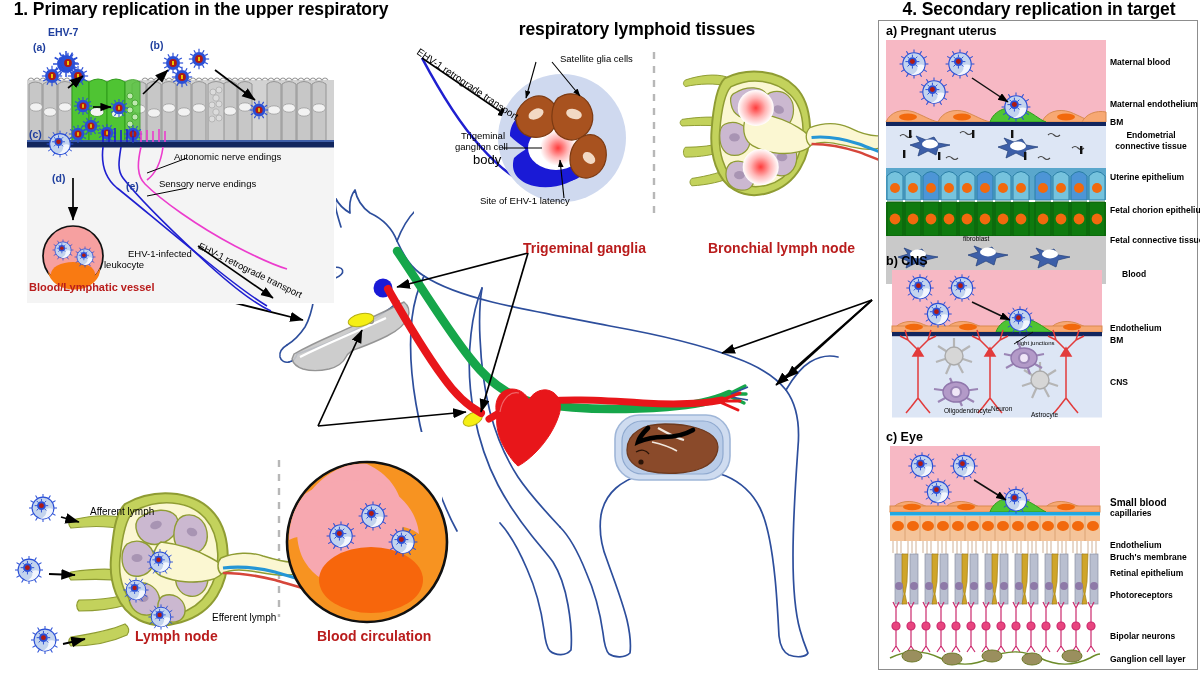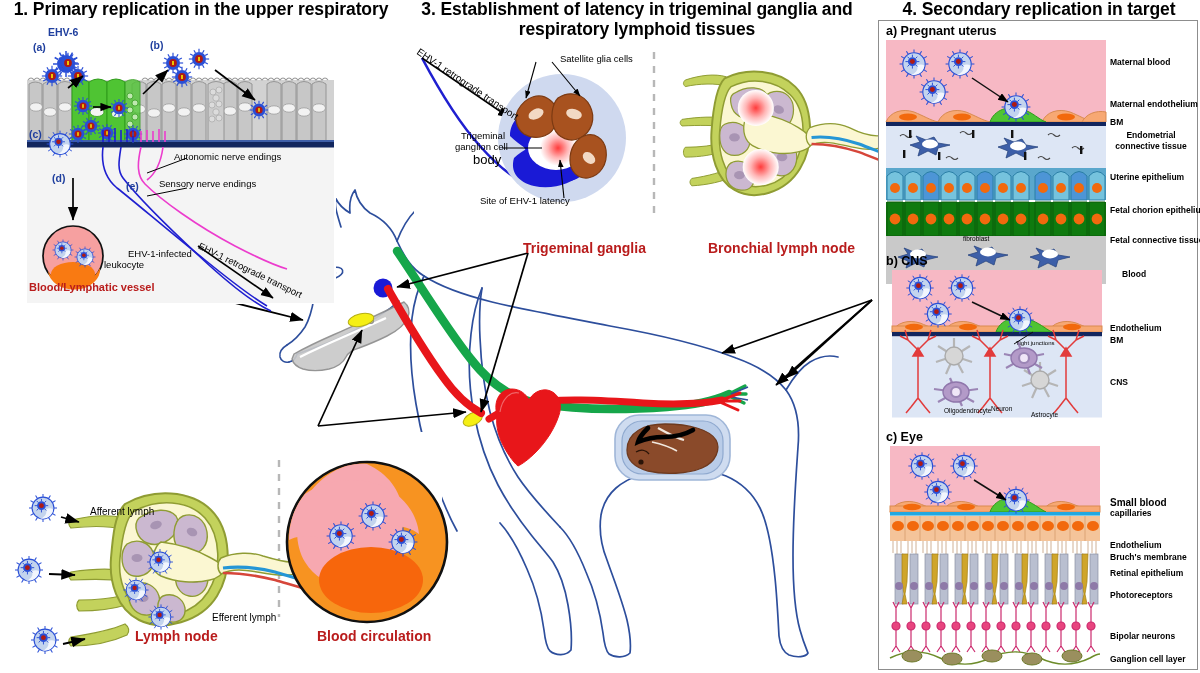--- a/index.html
+++ b/index.html
@@ -396,21 +396,21 @@
       <ellipse cx="68" cy="256" rx="22" ry="12" fill="#f97a12"></ellipse>
       <g transform="translate(58,232)">
           <use href="#leuko" transform="scale(0.58)"></use>
         </g>
       <g transform="translate(80,239)">
           <use href="#leuko" transform="scale(0.58)"></use>
         </g>
     </g>
   </svg>
 
-  <span class="lbl-b lbl-blue" style="left:48px;top:26px;">EHV-6</span>
+  <span class="lbl-b lbl-blue" style="left:48px;top:26px;">EHV-7</span>
   <span class="lbl-b lbl-blue" style="left:33px;top:41px;">(a)</span>
   <span class="lbl-b lbl-blue" style="left:150px;top:39px;">(b)</span>
   <span class="lbl-b lbl-blue" style="left:29px;top:128px;">(c)</span>
   <span class="lbl-b lbl-blue" style="left:52px;top:172px;">(d)</span>
   <span class="lbl-b lbl-blue" style="left:126px;top:180px;">(e)</span>
 
   <svg class="abs" style="left:145px;top:148px;" width="70" height="60">
     <line x1="2" y1="25" x2="42" y2="10" stroke="#000" stroke-width="1"></line>
     <line x1="2" y1="48" x2="42" y2="40" stroke="#000" stroke-width="1"></line>
   </svg>
@@ -515,21 +515,20 @@
           <use href="#leuko" transform="scale(0.80)"></use>
         </g>
     </g>
   </svg>
 
   <span class="lbl" style="left:90px;top:506px;font-size:10px;">Afferent lymph</span>
   <span class="lbl" style="left:212px;top:612px;font-size:10px;">Efferent lymph</span>
   <span class="lbl-b" style="left:135px;top:628px;font-size:14px;">Lymph node</span>
   <span class="lbl-b" style="left:317px;top:628px;font-size:14px;">Blood circulation</span>
 
-  <div class="panel-title" style="left:414px;top:0px;width:446px;">3. Establishment of latency in trigeminal ganglia and</div>
   <div class="panel-title" style="left:414px;top:20px;width:446px;">respiratory lymphoid tissues</div>
 
   <div class="box" style="left:414px;top:40px;width:446px;height:202px;"></div>
 
   <svg class="abs" style="left:414px;top:40px;" width="446" height="202" viewBox="0 0 446 202">
     <rect width="446" height="202" fill="#fff"></rect>
     <line x1="240" y1="12" x2="240" y2="180" stroke="#b7b7b7" stroke-width="2.4" stroke-dasharray="7 7"></line>
 
     <path d="M8,18 C24,48 46,84 66,106 C80,122 94,134 108,142" fill="none" stroke="#1f1fd0" stroke-width="2.6"></path>
     <line x1="8" y1="18" x2="96" y2="78" stroke="#000" stroke-width="1.6" marker-end="url(#arw)"></line>

